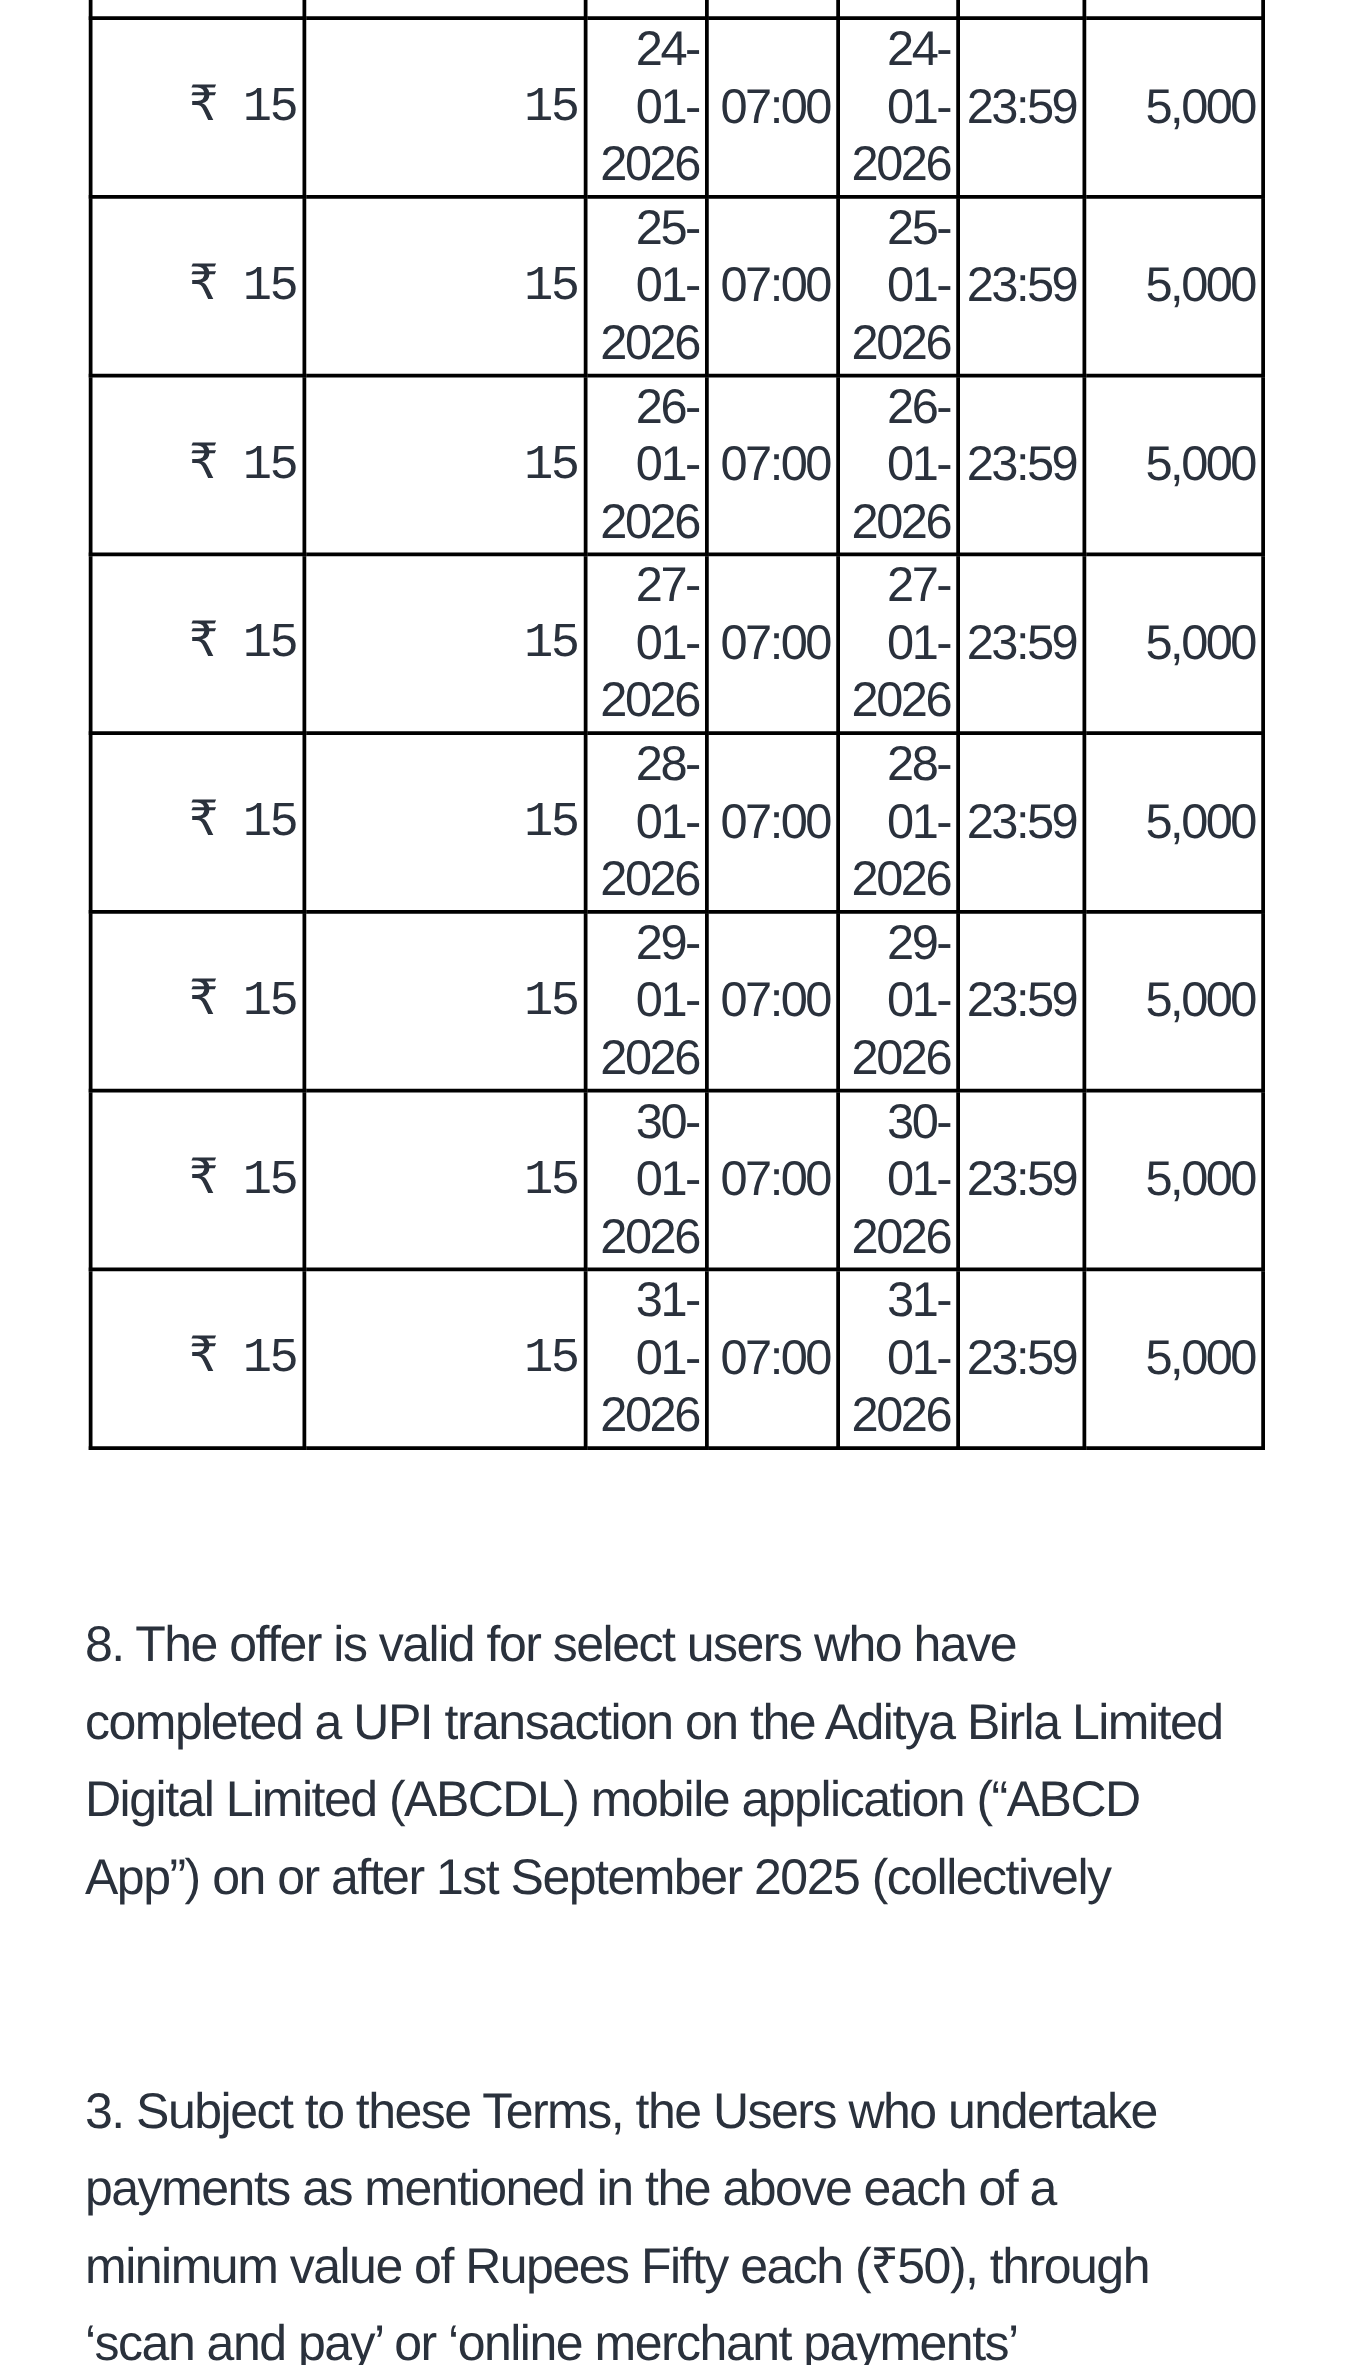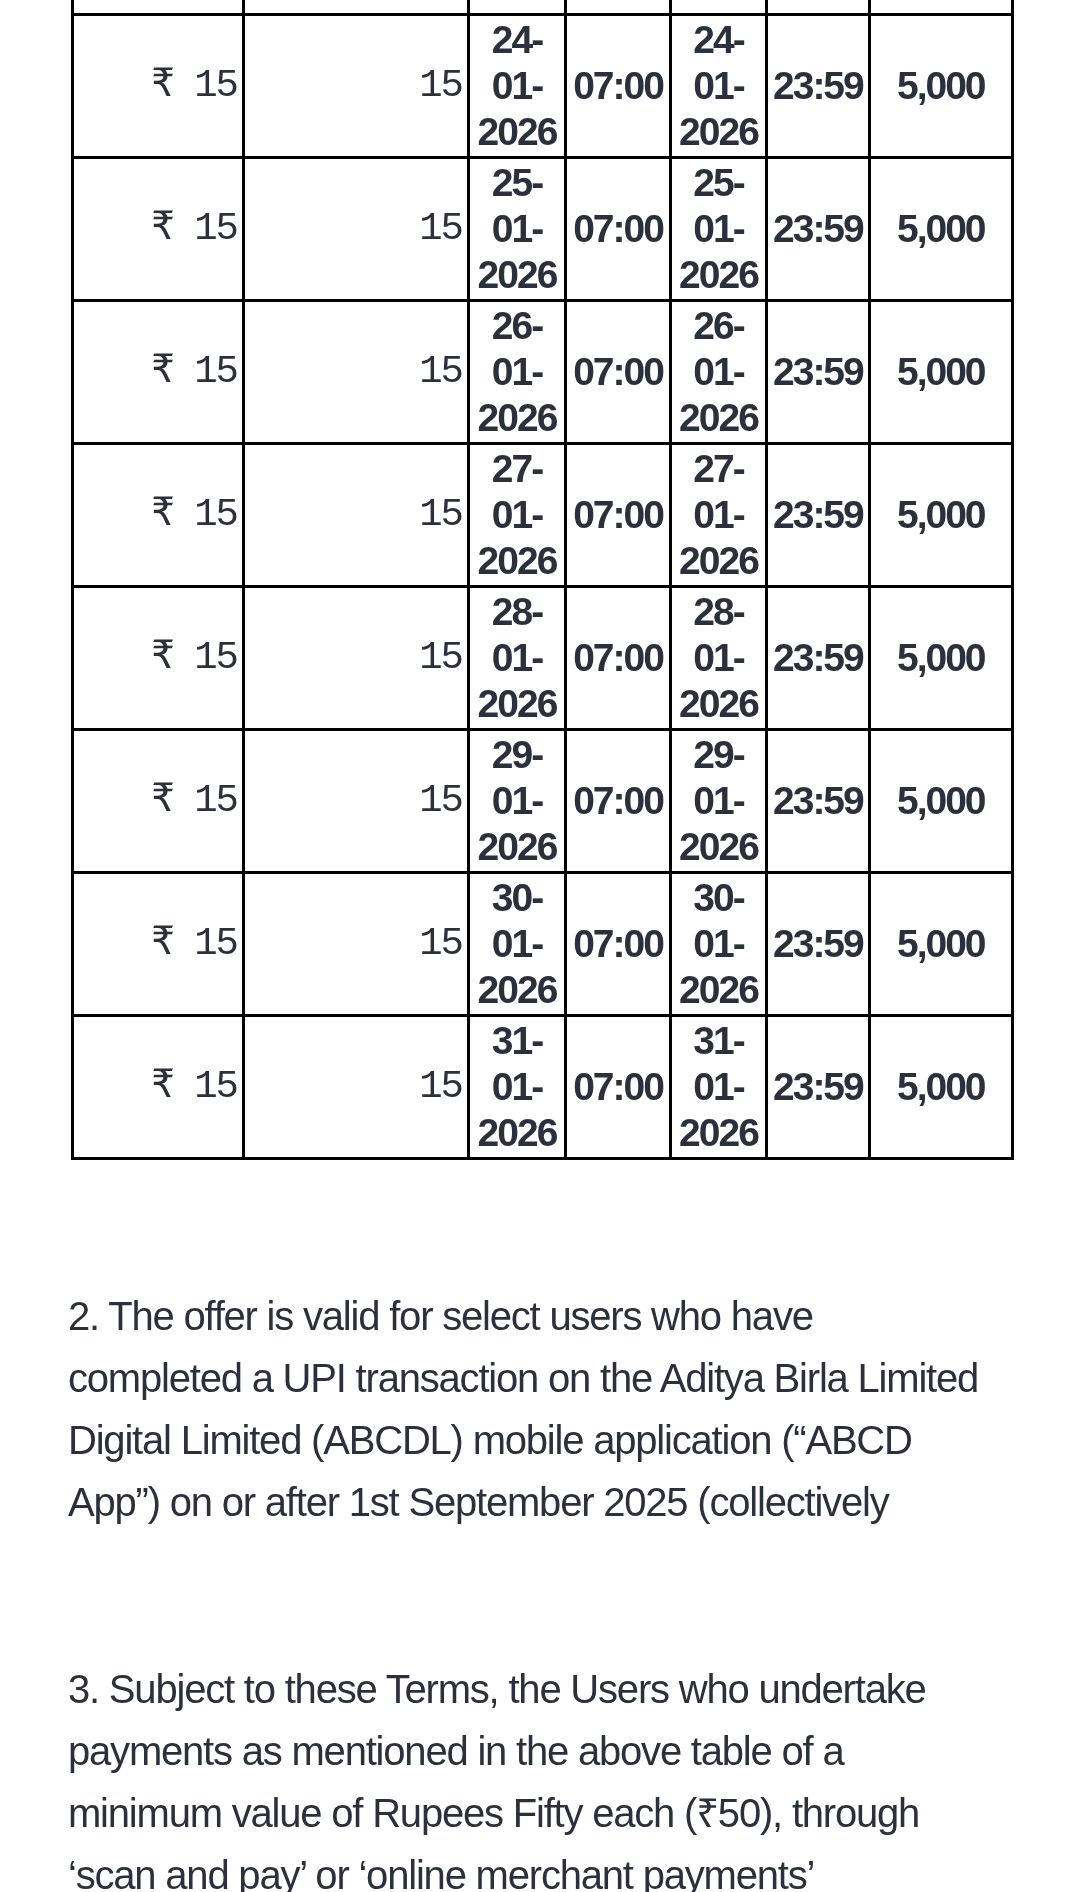--- a/index.html
+++ b/index.html
@@ -27,21 +27,21 @@
     vertical-align:middle;
     font-size:39px;
     line-height:46px;
     letter-spacing:-2px;
     padding:0 5px;
     background:#ffffff;
     word-break:normal;
     overflow-wrap:normal;
   }
   td.a{text-align:right;font-family:Liberation Mono, monospace;}
-  td.l{text-align:center;font-weight:bold;}
+  td.l{text-align:right;}
   td.t{white-space:nowrap;}
 
   
   .para{
     position:absolute;
     left:68px;
     color:#2a313c;
     font-size:40px;
     line-height:62px;
     letter-spacing:-1.2px;
@@ -143,26 +143,26 @@
       <td class="l">31-01-2026</td>
       <td class="l t">07:00</td>
       <td class="l">31-01-2026</td>
       <td class="l t">23:59</td>
       <td class="l t">5,000</td>
     </tr>
   </tbody>
     </table>
 
   <div class="para" style="top:1285px">
-    <div class="pline">2. The offer is valid for select users who have</div>
+    <div class="pline">8. The offer is valid for select users who have</div>
     <div class="pline">completed a UPI transaction on the Aditya Birla Limited</div>
     <div class="pline">Digital Limited (ABCDL) mobile application (“ABCD</div>
     <div class="pline">App”) on or after 1st September 2025 (collectively</div>
   </div>
 
   <div class="para" style="top:1658px">
     <div class="pline">3. Subject to these Terms, the Users who undertake</div>
-    <div class="pline">payments as mentioned in the above table of a</div>
+    <div class="pline">payments as mentioned in the above each of a</div>
     <div class="pline">minimum value of Rupees Fifty each (₹50), through</div>
     <div class="pline">‘scan and pay’ or ‘online merchant payments’</div>
   </div>
 
 </div>
 
 </body></html>

